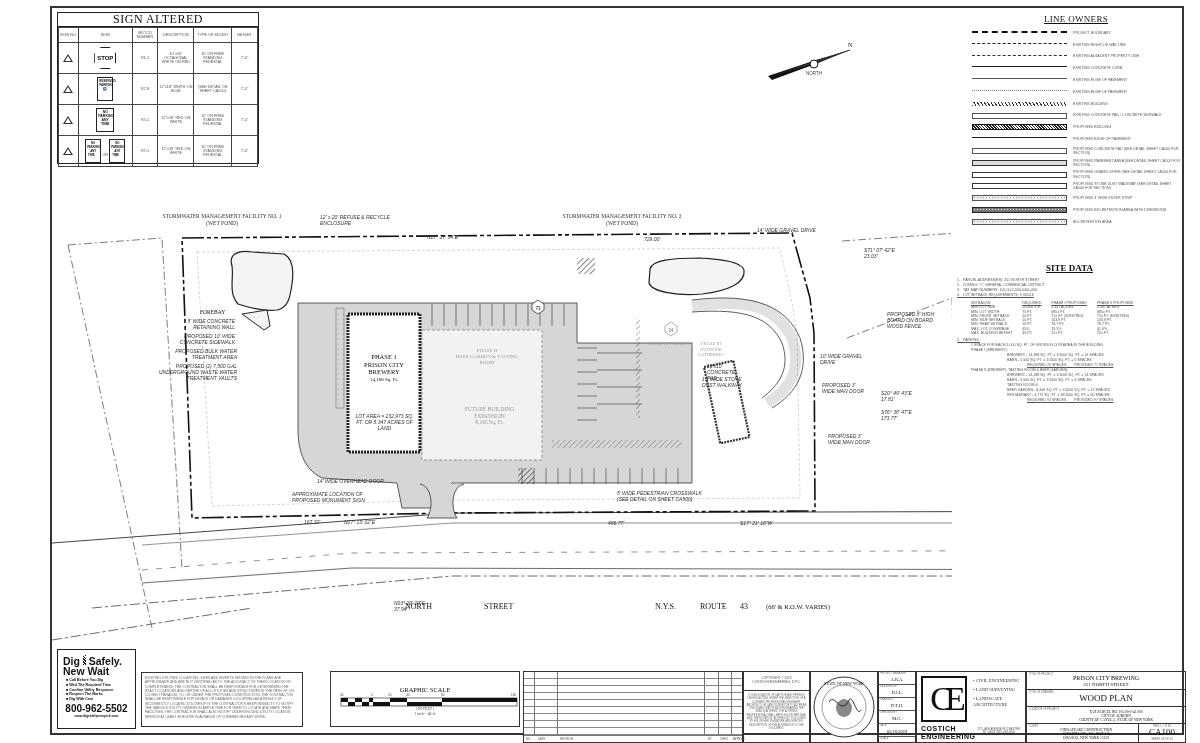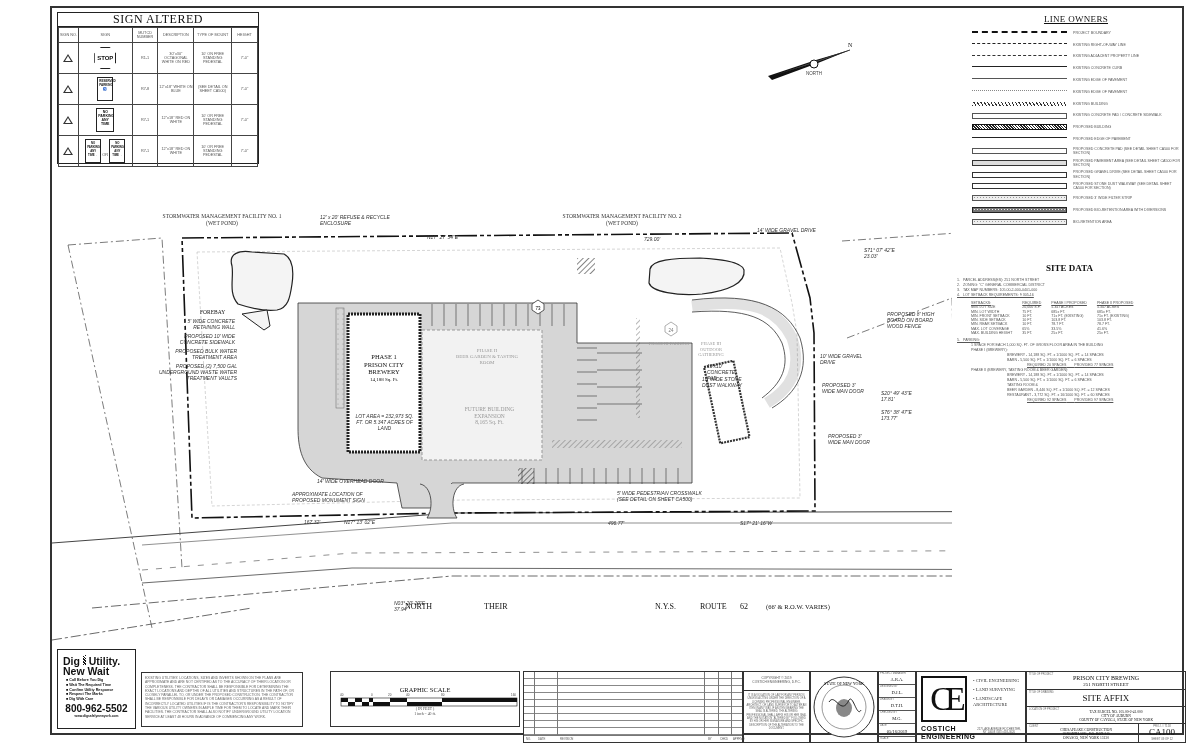--- a/index.html
+++ b/index.html
@@ -21,21 +21,21 @@
   .stop{display:inline-block;width:20px;height:20px;border:1.5px solid #222;clip-path:polygon(30% 0,70% 0,100% 30%,100% 70%,70% 100%,30% 100%,0 70%,0 30%);font-family:"Liberation Sans",sans-serif;font-size:6px;font-weight:bold;line-height:20px;color:#111;background:#fff;}
   .rsign{display:inline-block;border:1.5px solid #222;font-family:"Liberation Sans",sans-serif;font-size:3.5px;font-weight:bold;line-height:4px;padding:1px;color:#111;}
   
   .line-legend{left:920px;top:6px;width:208px;height:250px;}
   .line-legend h3{margin:0 0 4px 0;font-size:9px;font-weight:normal;text-align:center;text-decoration:underline;letter-spacing:0.3px;}
   .ll-row{display:flex;align-items:center;height:10px;margin-bottom:1.8px;}
   .ll-sym{width:95px;height:6px;margin-right:6px;position:relative;flex:none;}
   .ll-txt{font-family:"Liberation Sans",sans-serif;font-size:3.6px;color:#555;line-height:4.2px;}
   
   .site-data{left:905px;top:255px;width:225px;height:240px;}
-  .site-data h3{margin:0 0 5px 0;font-size:9px;font-weight:bold;text-align:center;}
+  .site-data h3{margin:0 0 5px 0;font-size:9px;font-weight:bold;text-align:center;text-decoration:underline;}
   .sd-line{font-family:"Liberation Sans",sans-serif;font-size:3.6px;color:#555;line-height:5px;white-space:nowrap;}
   .sd-tbl{border-collapse:collapse;font-family:"Liberation Sans",sans-serif;font-size:3.6px;color:#555;margin-left:14px;}
   .sd-tbl td{padding:0 10px 0 0;line-height:4.3px;white-space:nowrap;}
   .u{text-decoration:underline;}
   
   svg.plan{position:absolute;left:0;top:0;}
   
   .dig{left:5px;top:641px;width:77px;height:78px;border:1.2px solid #222;background:#fff;}
   .dig .brand{font-family:"Liberation Sans",sans-serif;font-weight:bold;font-size:10.5px;line-height:10px;padding:5px 0 0 5px;color:#111;}
   .dig ul{list-style:none;margin:2px 0 0 8px;padding:0;font-family:"Liberation Sans",sans-serif;font-size:3.7px;font-weight:bold;line-height:4.8px;color:#111;}
@@ -426,28 +426,28 @@
   <div class="abs lbl" style="left:829px;top:401px;">
       <div>S76° 38' 47"E</div>
       <div>173.77'</div>
     </div>
   <div class="abs lbl" style="left:342px;top:592px;">
       <div>N03° 20' 20"E</div>
       <div>37.94'</div>
     </div>
 
   <div class="abs" style="left:353px;top:594px;font-size:8px;">NORTH</div>
-  <div class="abs" style="left:432px;top:594px;font-size:8px;">THEIR</div>
+  <div class="abs" style="left:432px;top:594px;font-size:8px;">STREET</div>
   <div class="abs" style="left:603px;top:594px;font-size:8px;">N.Y.S.</div>
   <div class="abs" style="left:648px;top:594px;font-size:8px;">ROUTE</div>
-  <div class="abs" style="left:688px;top:594px;font-size:8px;">62</div>
+  <div class="abs" style="left:688px;top:594px;font-size:8px;">43</div>
   <div class="abs" style="left:714px;top:595px;font-size:6.5px;">(66' &amp; R.O.W. VARIES)</div>
 
   <div class="abs dig">
-    <div class="brand"><span>Dig</span> <span style="display:inline-block;width:3px;height:10px;background:repeating-linear-gradient(45deg,#111 0 1px,#fff 1px 2px);"></span> <span>Utility.</span><br><span>New Wait</span></div>
+    <div class="brand"><span>Dig</span> <span style="display:inline-block;width:3px;height:10px;background:repeating-linear-gradient(45deg,#111 0 1px,#fff 1px 2px);"></span> <span>Safely.</span><br><span>New Wait</span></div>
     <ul>
       <li>Call Before You Dig</li>
       <li>Wait The Required Time</li>
       <li>Confirm Utility Response</li>
       <li>Respect The Marks</li>
       <li>Dig With Care</li>
     </ul>
     <div class="phone">800-962-5502</div>
     <div class="site">www.digsafelynewyork.com</div>
   </div>
@@ -561,21 +561,21 @@
   <div class="abs title-box">
     <div style="height:17px;border-bottom:1px solid #333;position:relative;">
       <span style="position:absolute;left:2px;top:1px;font-family:'Liberation Sans',sans-serif;font-size:2.6px;color:#666;">TITLE OF PROJECT</span>
       <div style="text-align:center;font-size:6px;line-height:6.5px;padding-top:3px;">
           <div>PRISON CITY BREWING</div>
           <div style="font-size:5px;">251 NORTH STREET</div>
         </div>
     </div>
     <div style="height:16px;border-bottom:1px solid #333;position:relative;">
       <span style="position:absolute;left:2px;top:1px;font-family:'Liberation Sans',sans-serif;font-size:2.6px;color:#666;">TITLE OF DRAWING</span>
-      <div style="text-align:center;font-size:9px;line-height:16px;">SITE AFFIX</div>
+      <div style="text-align:center;font-size:9px;line-height:16px;">WOOD PLAN</div>
     </div>
     <div style="height:16px;border-bottom:1px solid #333;position:relative;">
       <span style="position:absolute;left:2px;top:1px;font-family:'Liberation Sans',sans-serif;font-size:2.6px;color:#666;">LOCATION OF PROJECT</span>
       <div style="text-align:center;font-size:3.6px;line-height:4.2px;padding-top:3px;padding-left:20px;">
           <div>TAX PARCEL NO. 105.00-2-41.000</div>
           <div>CITY OF AUBURN</div>
           <div>COUNTY OF CAYUGA, STATE OF NEW YORK</div>
         </div>
     </div>
     <div style="height:21px;position:relative;">

